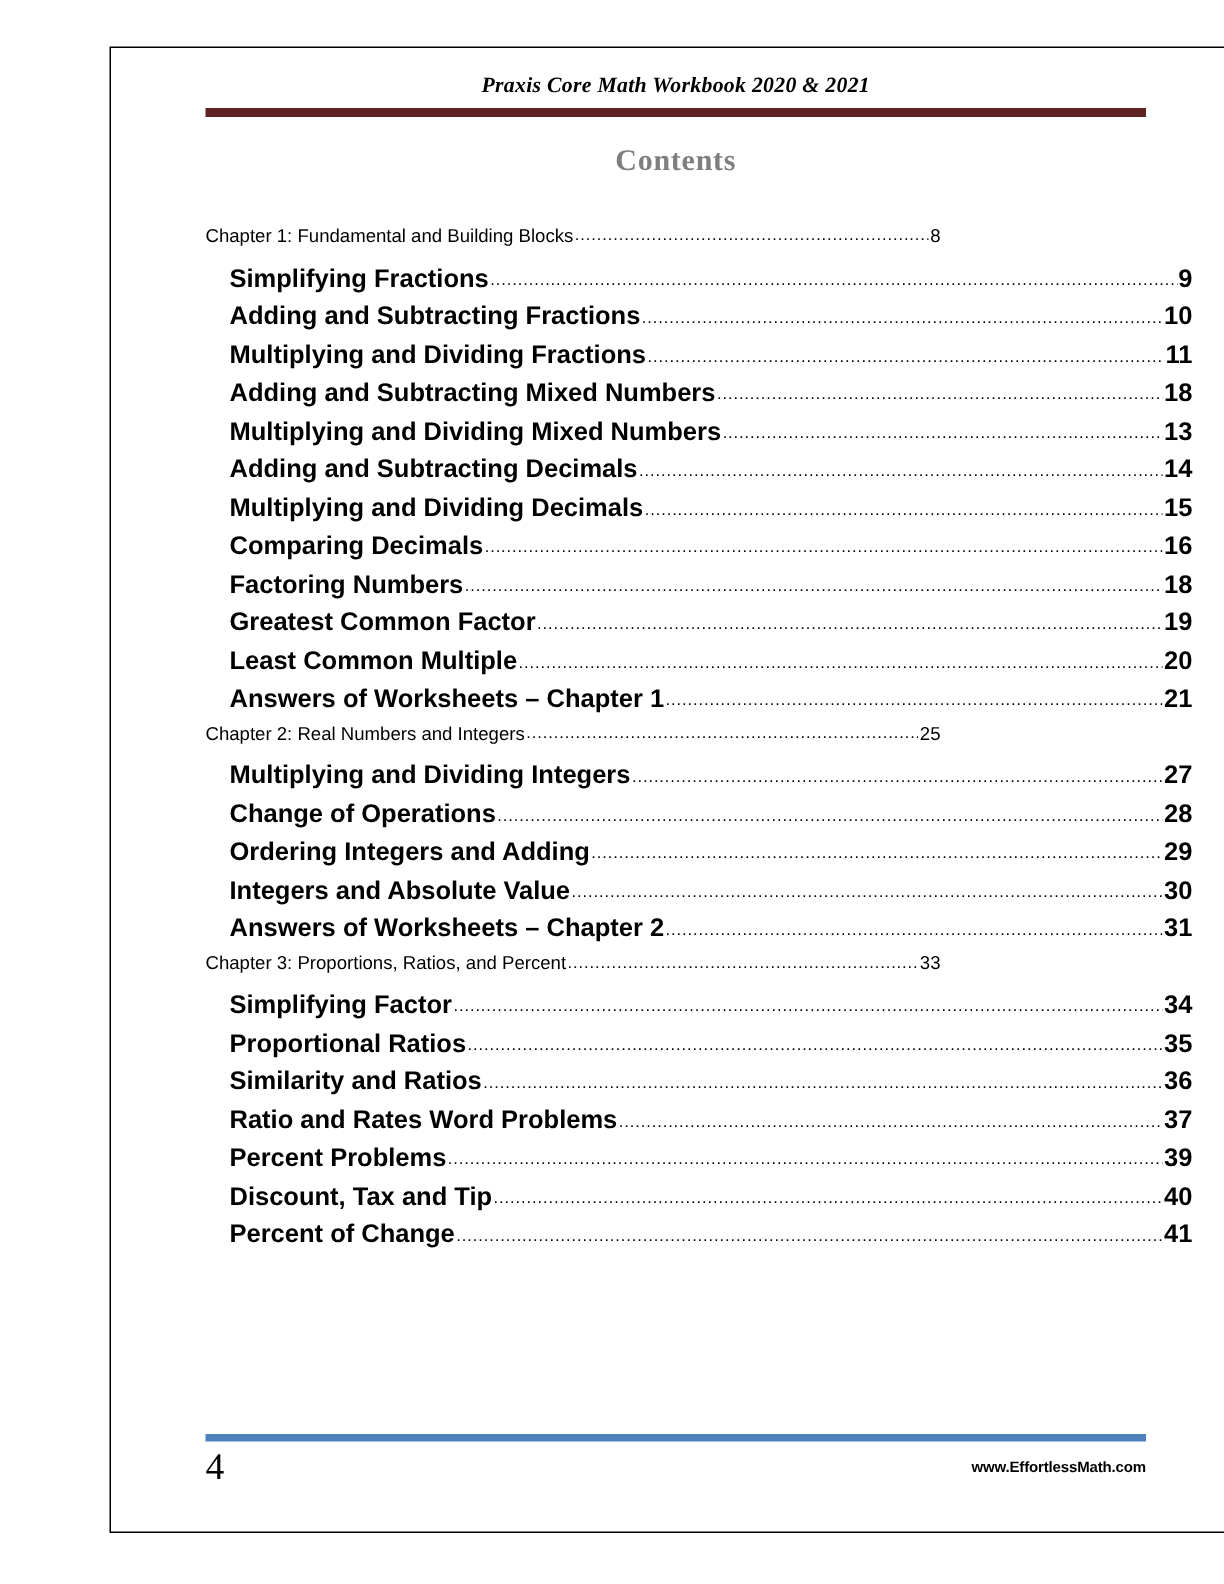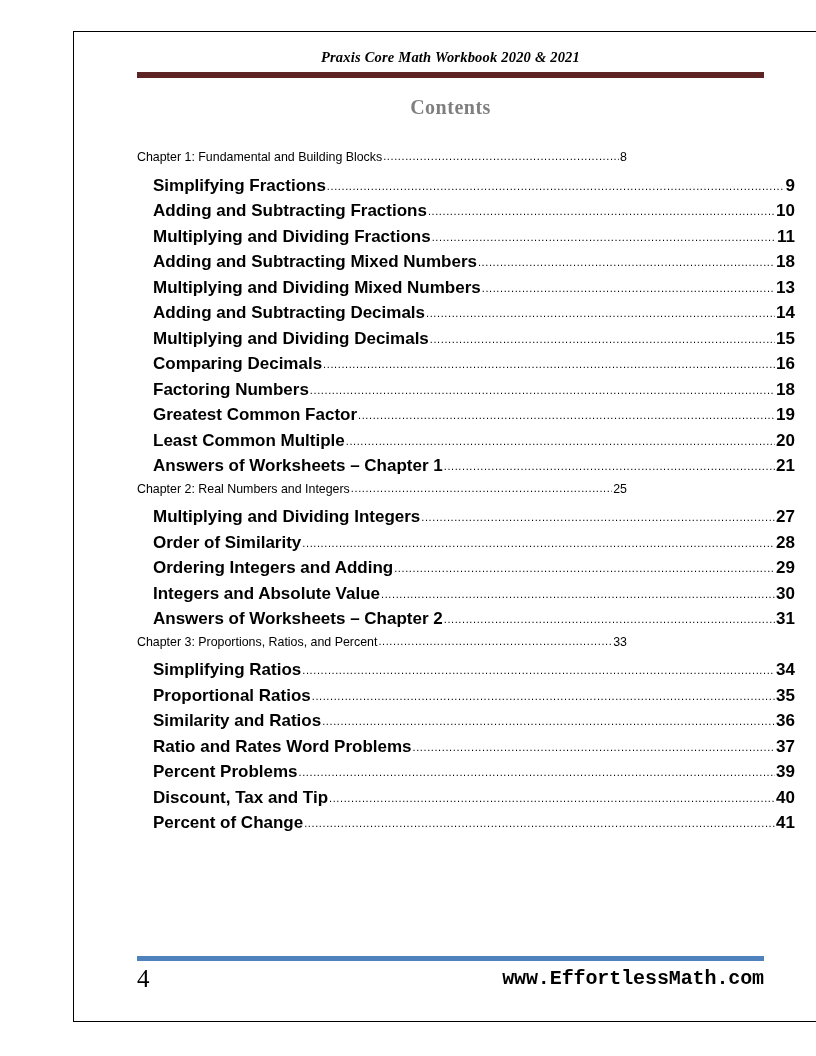--- a/index.html
+++ b/index.html
@@ -141,23 +141,23 @@
     align-items: center;
     justify-content: space-between;
   }
   .footer-page-number {
     font-family: "Liberation Serif", serif;
     font-size: 25px;
     color: #000000;
     line-height: 1;
   }
   .footer-site {
-    font-family: Liberation Mono, monospace;
+    font-family: Liberation Sans, sans-serif;
     font-weight: bold;
-    font-size: 20px;
+    font-size: 10px;
     color: #000000;
     letter-spacing: -0.1px;
   }
 </style>
 </head>
 <body>
 
 <div class="page">
 
   <div class="header">
@@ -237,21 +237,21 @@
         <span class="toc-label">Chapter 2:  Real Numbers and Integers</span>
         <span class="toc-leader"></span>
         <span class="toc-page">25</span>
       </div>
       <div class="toc-row section">
         <span class="toc-label">Multiplying and Dividing Integers</span>
         <span class="toc-leader"></span>
         <span class="toc-page">27</span>
       </div>
       <div class="toc-row section">
-        <span class="toc-label">Order of Similarity</span>
+        <span class="toc-label">Change of Operations</span>
         <span class="toc-leader"></span>
         <span class="toc-page">28</span>
       </div>
       <div class="toc-row section">
         <span class="toc-label">Ordering Integers and Adding</span>
         <span class="toc-leader"></span>
         <span class="toc-page">29</span>
       </div>
       <div class="toc-row section">
         <span class="toc-label">Integers and Absolute Value</span>
@@ -262,21 +262,21 @@
         <span class="toc-label">Answers of Worksheets – Chapter 2</span>
         <span class="toc-leader"></span>
         <span class="toc-page">31</span>
       </div>
       <div class="toc-row chapter">
         <span class="toc-label">Chapter 3: Proportions, Ratios, and Percent</span>
         <span class="toc-leader"></span>
         <span class="toc-page">33</span>
       </div>
       <div class="toc-row section">
-        <span class="toc-label">Simplifying Ratios</span>
+        <span class="toc-label">Simplifying Factor</span>
         <span class="toc-leader"></span>
         <span class="toc-page">34</span>
       </div>
       <div class="toc-row section">
         <span class="toc-label">Proportional Ratios</span>
         <span class="toc-leader"></span>
         <span class="toc-page">35</span>
       </div>
       <div class="toc-row section">
         <span class="toc-label">Similarity and Ratios</span>

